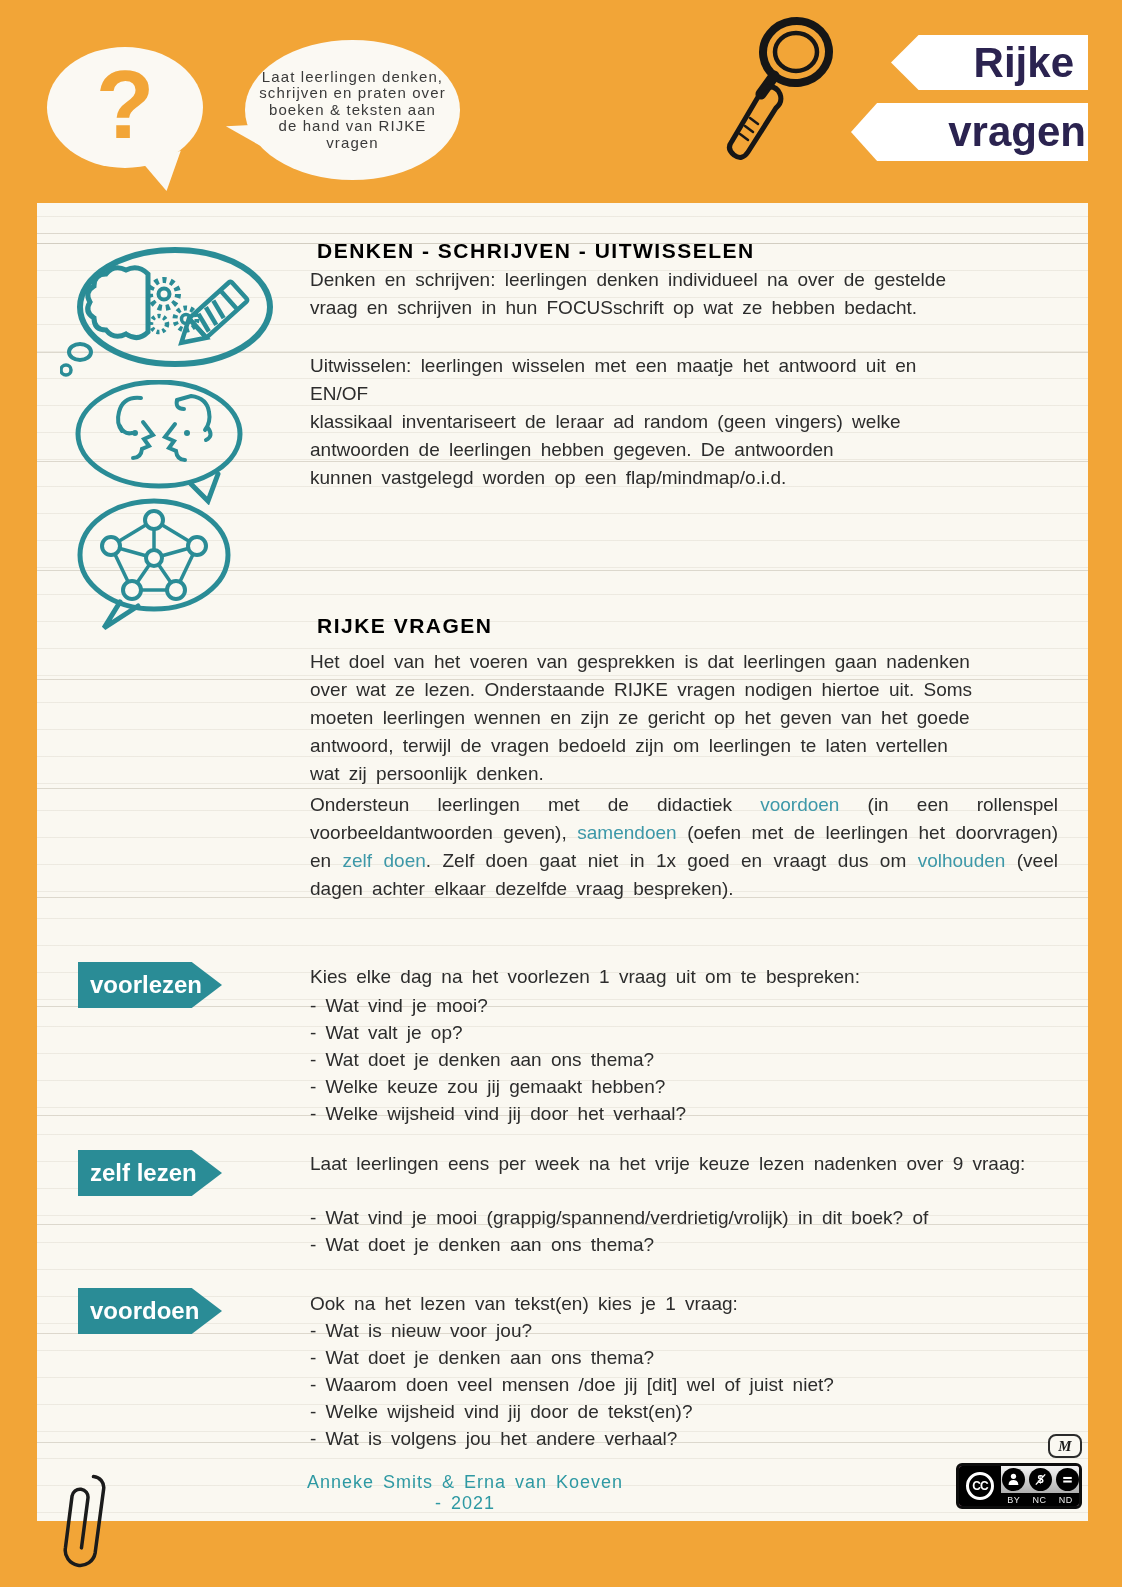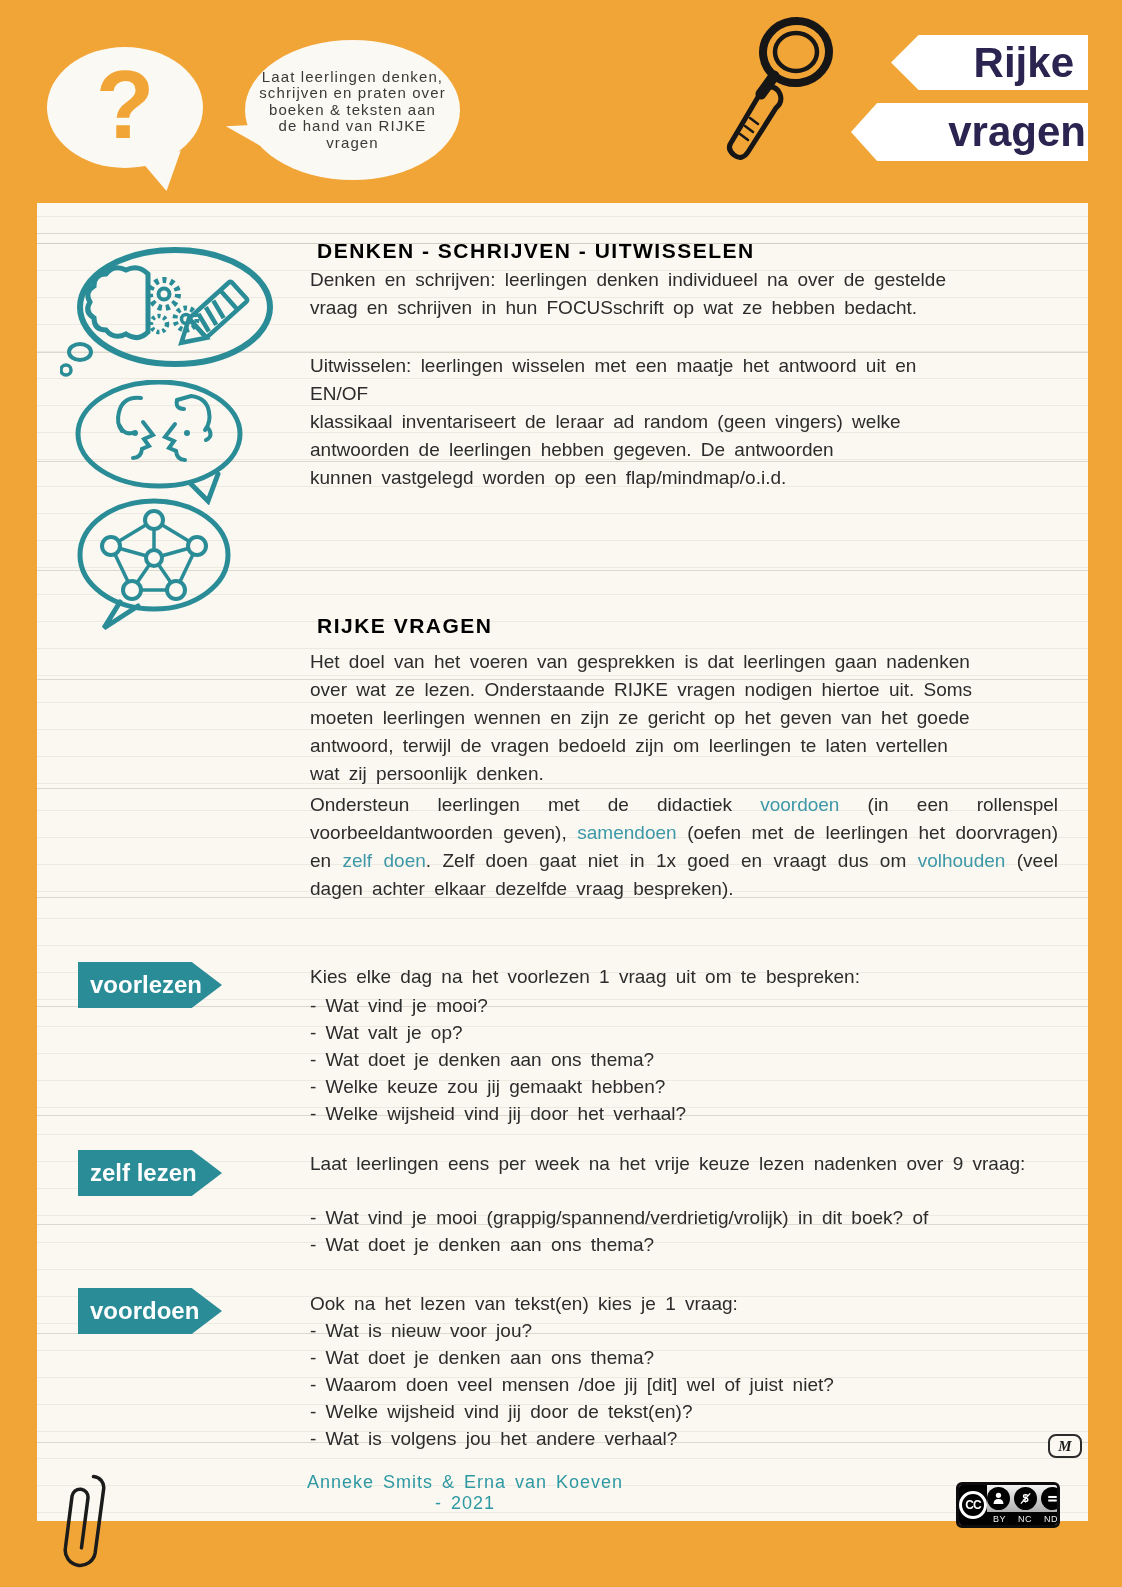--- a/index.html
+++ b/index.html
@@ -56,23 +56,23 @@
   .intro-line{position:absolute;left:310px;width:750px;color:#2c2c2c;
     font-size:19px;line-height:27px;word-spacing:4px;}
   
   .credit{position:absolute;left:300px;top:1472px;width:330px;text-align:center;
     color:#2E99A3;font-size:18px;letter-spacing:1px;word-spacing:3px;}
   .m-logo{position:absolute;left:1048px;top:1434px;width:30px;height:20px;
     border:2px solid #2b2b2b;border-radius:8px;background:#FAF8F1;
     display:flex;align-items:center;justify-content:center;
     font-family:"Liberation Serif",serif;font-style:italic;font-weight:700;
     font-size:15px;color:#1a1a1a;}
-  .cc-badge{position:absolute;left:956px;top:1463px;width:104px;height:46px;
+  .cc-badge{position:absolute;left:956px;top:1463px;width:126px;height:46px;
     border:3px solid #0d0d0d;border-radius:6px;background:#f9a8d4;display:flex;
-    box-sizing:border-box;overflow:hidden;margin-top:19px;}
+    box-sizing:border-box;overflow:hidden;}
   .cc-left{width:42px;background:#000;display:flex;align-items:center;justify-content:center;}
   .cc-circle{width:28px;height:28px;border:3px solid #fff;border-radius:50%;
     display:flex;align-items:center;justify-content:center;color:#fff;
     font-size:12px;font-weight:800;letter-spacing:-1px;box-sizing:border-box;}
   .cc-right{flex:1;position:relative;background:linear-gradient(180deg,#f4f4f4,#8e8e8e);
     display:flex;justify-content:center;gap:4px;padding-top:2px;}
   .cc-ic{width:23px;height:23px;border-radius:50%;background:#000;
     display:flex;align-items:center;justify-content:center;flex:0 0 auto;}
   .cc-strip{position:absolute;left:0;right:0;bottom:0;height:13px;background:#000;
     display:flex;justify-content:space-around;align-items:center;color:#eee;

